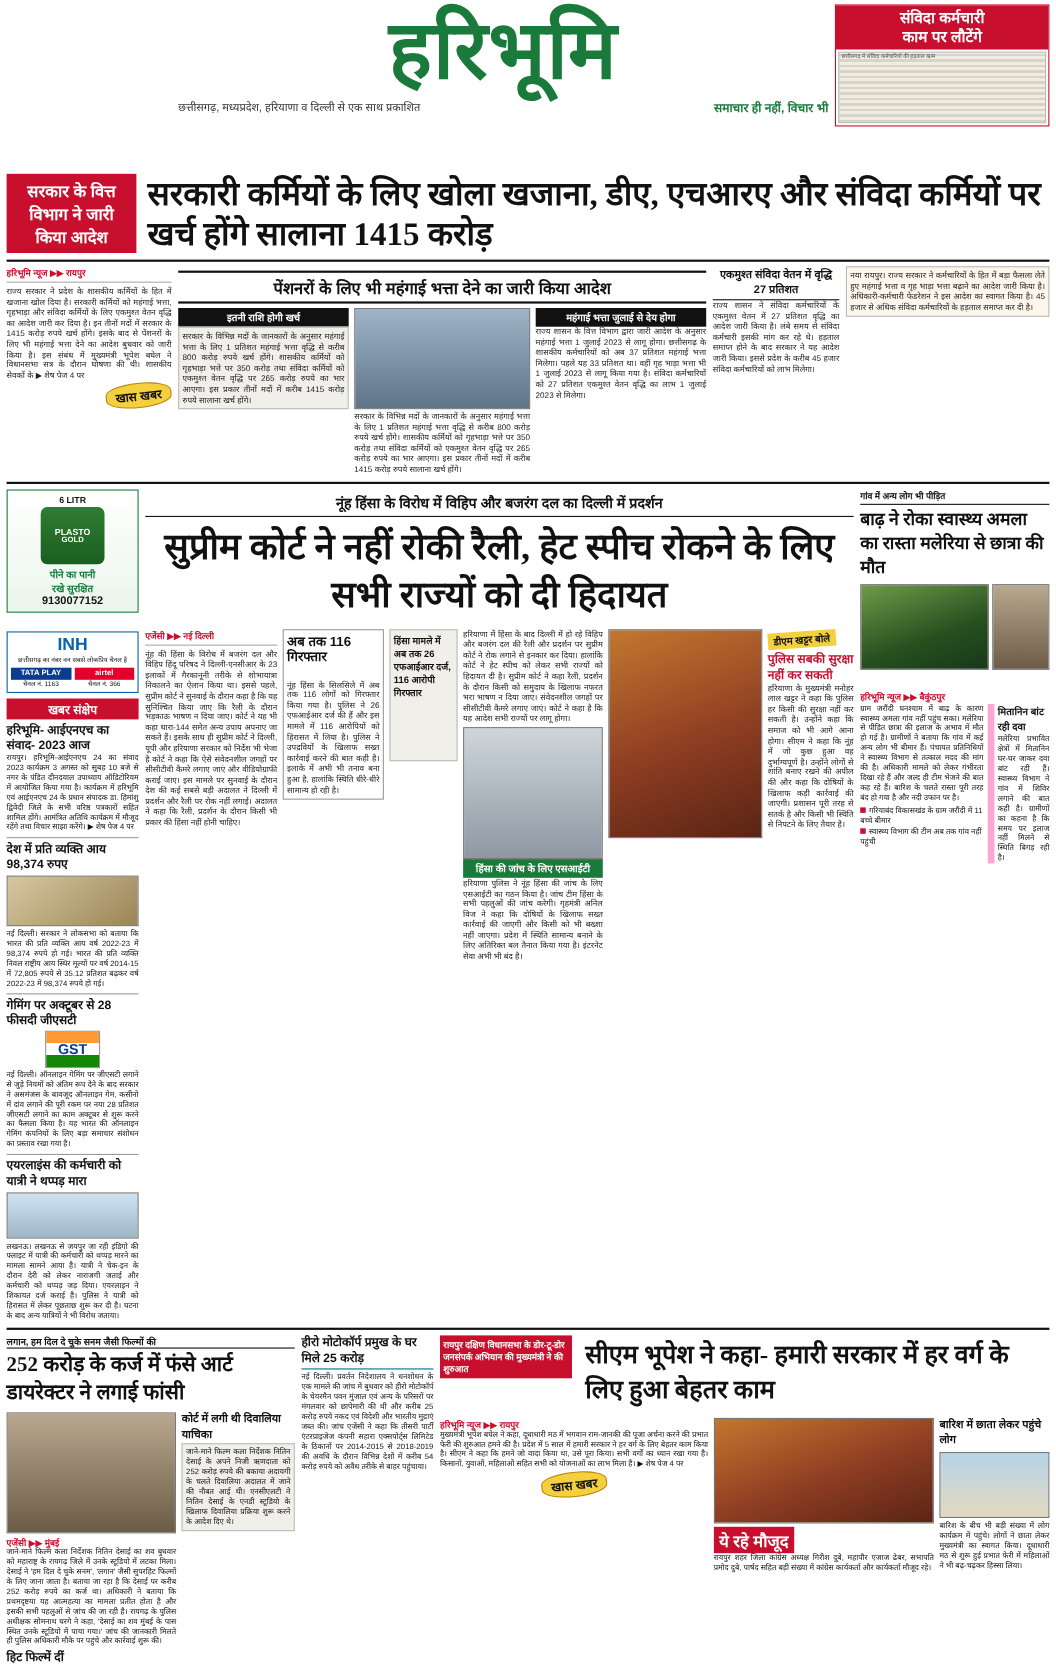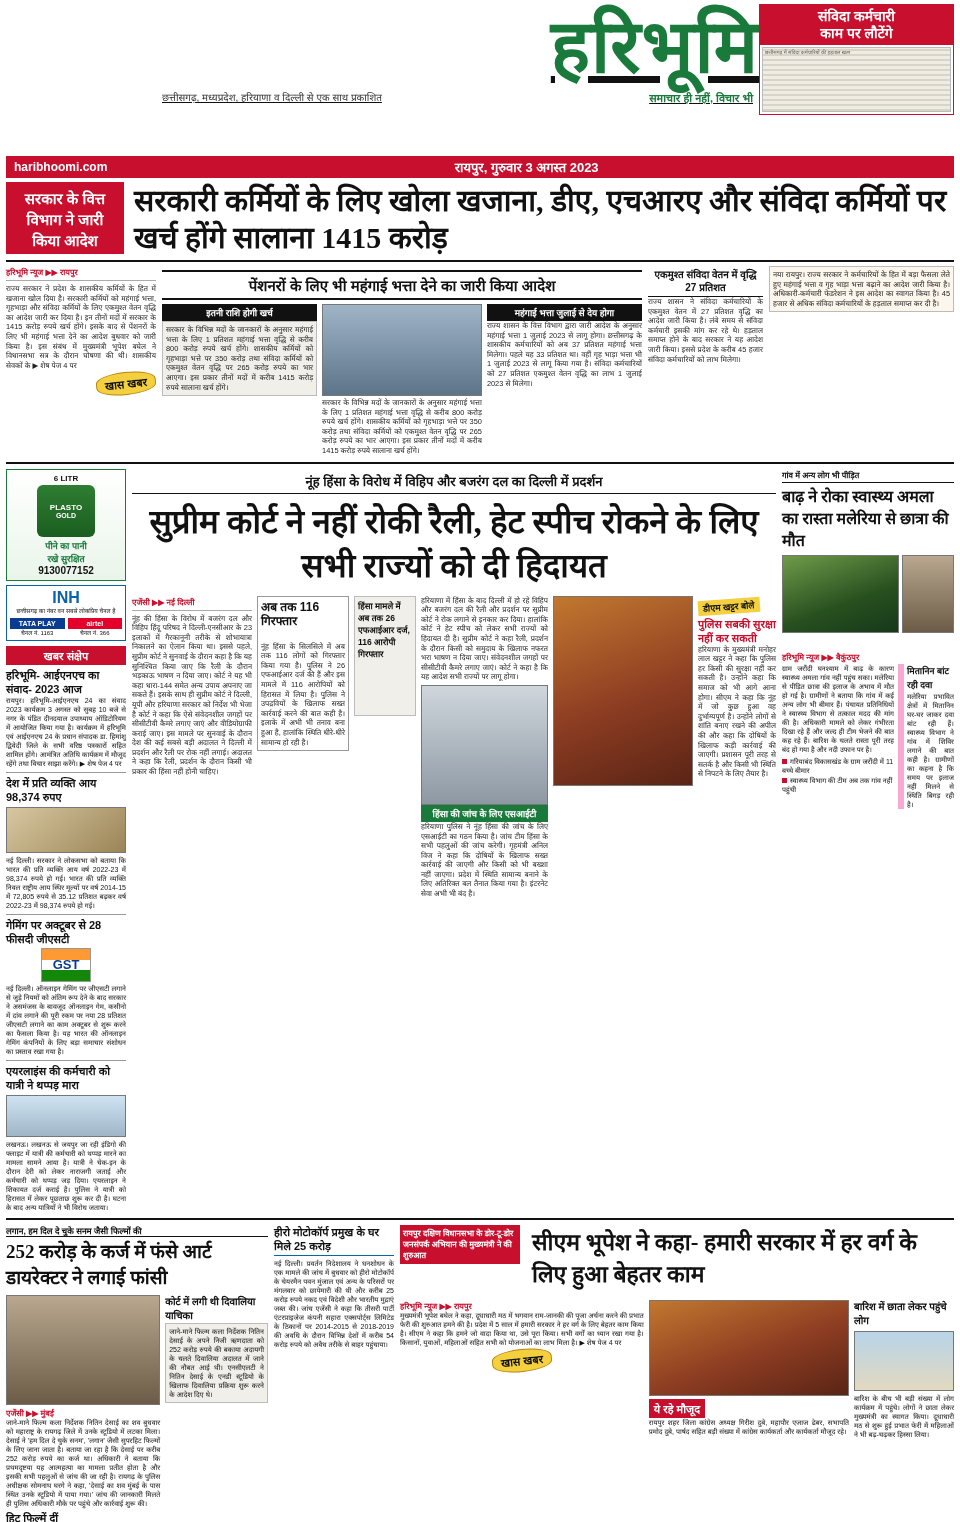--- a/index.html
+++ b/index.html
@@ -9,21 +9,21 @@
     background:#fff;
     font-family: "Liberation Sans", sans-serif;
     color:#111;
     overflow:hidden;
   }
   .page { width:960px; height:1522px; position:relative; padding:4px 6px; }
 
   
   .masthead { display:flex; align-items:flex-start; height:150px; }
   .mast-left { width:150px; }
-  .mast-mid { flex:1; text-align:right; padding-top:4px;text-decoration:underline; }
+  .mast-mid { flex:1; text-align:center; padding-top:4px; }
   .mast-right { width:195px; }
   .logo {
     font-family:"Liberation Serif", serif;
     font-weight:bold; font-size:74px; line-height:78px;
     color:#1a7a3c; letter-spacing:1px;
   }
   .mast-tag {
     font-size:10px; color:#333; margin-top:4px;
     display:flex; justify-content:space-between; padding:0 6px;
   }
@@ -144,21 +144,21 @@
   }
   .gst {
     width:50px;height:34px;margin:2px auto;
     background:linear-gradient(180deg,#ff9933 0 33%,#ffffff 33% 66%,#138808 66% 100%);
     border:1px solid #999; display:flex;align-items:center;justify-content:center;
     font-weight:bold;font-size:13px;color:#0a3d91;
   }
   .tick { font-size:7px; line-height:9.5px; }
   .sq { display:inline-block;width:5px;height:5px;background:#c8102e;margin-right:3px;}
   .yellowtag{background:#f4d03f;font-weight:bold;font-size:9px;padding:1px 5px;display:inline-block;transform:rotate(-4deg);}
-  .redtag{background:#c8102e;color:#fff;font-weight:bold;font-size:11px;padding:2px 5px;display:inline-block;}
+  .redtag{background:#c8102e;color:#fff;font-weight:bold;font-size:15px;padding:2px 5px;display:inline-block;}
 </style>
 </head>
 <body>
 
 <div class="page">
 
   <div class="masthead">
     <div class="mast-left"></div>
     <div class="mast-mid">
       <div class="logo">हरिभूमि</div>
@@ -171,25 +171,20 @@
       <div class="promo-box">
         <div class="promo-head">
           <div>संविदा कर्मचारी</div>
           <div>काम पर लौटेंगे</div>
         </div>
         <div class="promo-thumb">छत्तीसगढ़ में संविदा कर्मचारियों की हड़ताल खत्म</div>
       </div>
     </div>
   </div>
 
-  <div class="redbar">
-    <span>haribhoomi.com</span>
-    <span class="center">रायपुर, गुरुवार 3 अगस्त 2023</span>
-    <span></span>
-  </div>
 
   <div class="lead">
     <div class="lead-kicker">सरकार के वित्त विभाग ने जारी किया आदेश</div>
     <div class="lead-head">सरकारी कर्मियों के लिए खोला खजाना, डीए, एचआरए और संविदा कर्मियों पर खर्च होंगे सालाना 1415 करोड़</div>
   </div>
 
   <div class="band2">
 
     <div class="b2-col1">
       <div class="byline">हरिभूमि न्यूज ▶▶ रायपुर</div>
@@ -237,21 +232,21 @@
         <div style="font-size:8px;font-weight:bold">6 LITR</div>
         <div class="tank">
           <span>PLASTO</span>
           <span style="font-size:7px">GOLD</span>
         </div>
         <div style="font-size:9px;font-weight:bold;color:#1a7a3c">पीने का पानी</div>
         <div style="font-size:9px;font-weight:bold;color:#1a7a3c">रखे सुरक्षित</div>
         <div style="font-size:10px;font-weight:bold">9130077152</div>
       </div>
 
-      <div class="inh" style="margin-top:4px">
+      <div class="inh" style="margin-top:17px">
         <div style="font-size:16px;font-weight:bold;color:#0a63a8">INH</div>
         <div style="font-size:6px">छत्तीसगढ़ का नंबर वन सबसे लोकप्रिय चैनल है</div>
         <div style="display:flex;gap:3px;margin-top:3px;font-size:7px;font-weight:bold">
           <span style="background:#0a3d91;color:#fff;padding:2px;flex:1">TATA PLAY</span>
           <span style="background:#e4002b;color:#fff;padding:2px;flex:1">airtel</span>
         </div>
         <div style="display:flex;gap:3px;font-size:6px">
           <span style="flex:1">चैनल नं. 1163</span>
           <span style="flex:1">चैनल नं. 366</span>
         </div>

